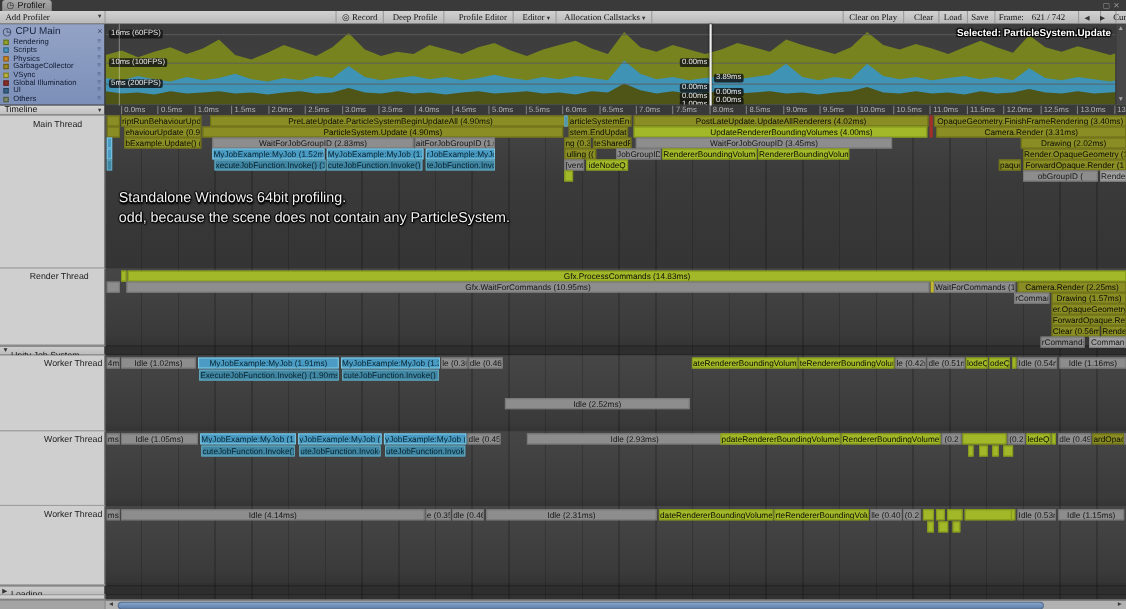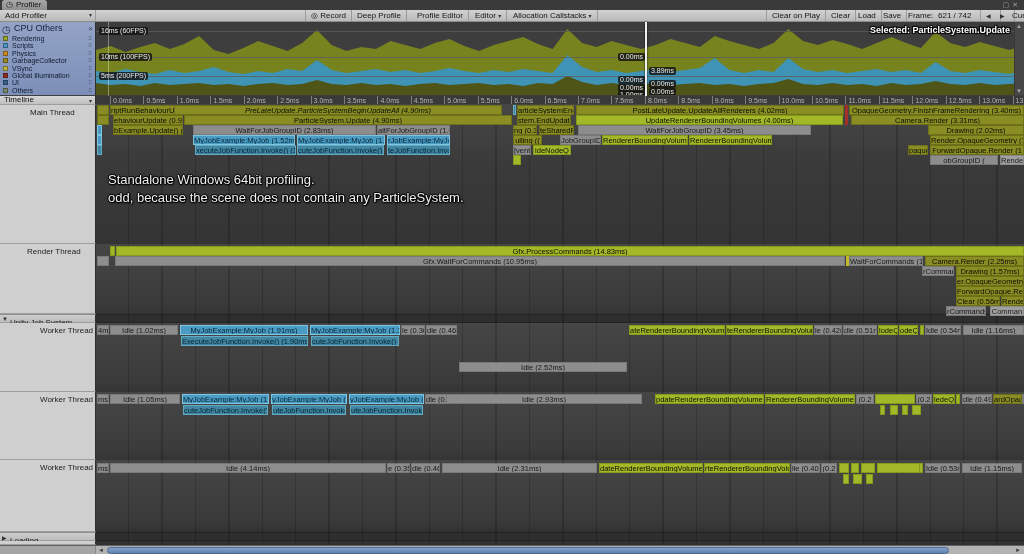--- a/index.html
+++ b/index.html
@@ -7,21 +7,21 @@
         font-family:"Liberation Sans","DejaVu Sans",sans-serif;background:#3f3f3f;
         -webkit-font-smoothing:none;}
   
   #titlebar{position:absolute;left:0;top:0;width:1024px;height:10px;background:#3a3a3a;}
   #tab{position:absolute;left:2px;top:0;height:10px;padding:0 6px 0 4px;background:linear-gradient(#a8a8a8,#8f8f8f);
        color:#151515;font-size:8px;line-height:10px;border-radius:3px 3px 0 0;display:flex;align-items:center;gap:3px;}
   #tab .ticon{font-size:8px;color:#2c2c2c;line-height:10px;}
   #win-icons{position:absolute;right:3px;top:1px;color:#9a9a9a;font-size:7px;letter-spacing:3px;}
   
   #toolbar{position:absolute;left:0;top:10px;width:1024px;height:12px;background:linear-gradient(#d2d2d2,#b9b9b9);
-           border-bottom:1px solid #8c8c8c;box-sizing:border-box;}
+           border-bottom:1px solid #8c8c8c;box-sizing:border-box;font-family:Liberation Serif, serif;}
   .tbtn{position:absolute;top:0;height:11px;line-height:11px;font-size:8px;color:#151515;
         padding:0 5px;border-right:1px solid #9b9b9b;white-space:nowrap;}
   .tbtn.first{border-left:1px solid #9b9b9b;}
   .arrow-sm{font-size:6px;color:#333;}
   #frame-field{position:absolute;top:0;height:11px;line-height:11px;font-size:8px;color:#151515;}
   
   #cpu-panel{position:absolute;left:0;top:22px;width:96px;height:73px;background:linear-gradient(#93a3c6,#7c8fb8);
              border-right:1px solid #2e2e2e;box-sizing:border-box;}
   #cpu-head{position:relative;height:13px;color:#16203a;font-size:9px;line-height:13px;padding-left:14px;}
   #cpu-head .cicon{position:absolute;left:2px;top:1px;font-size:10px;color:#2b3least;color:#2b3350;}
@@ -126,21 +126,21 @@
     <div id="frame-field" style="left:908px;">Frame:</div>
     <div id="frame-field" style="left:938px;">621 / 742</div>
     <div class="tbtn first" style="left:980px;width:9px;"><span class="arrow-sm">◀</span></div>
     <div class="tbtn" style="left:995px;width:9px;"><span class="arrow-sm">▶</span></div>
     <div class="tbtn" style="left:1010px;border-right:0;padding:0 2px;">Current</div>
   </div>
 
   <div id="cpu-panel">
     <div id="cpu-head">
       <span class="cicon">◷</span>
-      <span>CPU Others</span>
+      <span>CPU Main</span>
       <span id="cpu-close">×</span>
     </div>
     <div id="legend">
         <div class="leg-row"><span class="leg-chip" style="background: rgb(149, 165, 41);"></span><span>Rendering</span><span class="leg-grip">≡</span></div>
         <div class="leg-row"><span class="leg-chip" style="background: rgb(74, 150, 196);"></span><span>Scripts</span><span class="leg-grip">≡</span></div>
         <div class="leg-row"><span class="leg-chip" style="background: rgb(207, 138, 37);"></span><span>Physics</span><span class="leg-grip">≡</span></div>
         <div class="leg-row"><span class="leg-chip" style="background: rgb(160, 137, 32);"></span><span>GarbageCollector</span><span class="leg-grip">≡</span></div>
         <div class="leg-row"><span class="leg-chip" style="background: rgb(188, 180, 60);"></span><span>VSync</span><span class="leg-grip">≡</span></div>
         <div class="leg-row"><span class="leg-chip" style="background: rgb(142, 47, 38);"></span><span>Global Illumination</span><span class="leg-grip">≡</span></div>
         <div class="leg-row"><span class="leg-chip" style="background: rgb(54, 100, 138);"></span><span>UI</span><span class="leg-grip">≡</span></div>
@@ -223,21 +223,21 @@
       <div class="track t-norm" style="top: 288px; height: 68px;"></div>
       <div class="track t-norm" style="top: 356px; height: 70px;"></div>
       <div class="track t-dark" style="top: 426px; height: 2px;"></div>
       <div class="track t-group" style="top: 428px; height: 9px;"></div>
       <div class="track t-dark" style="top: 437px; height: 4px;"></div>
     </div>
   <div id="gridcols"></div>
   <div id="bars">
       <div class="bar b-olive" style="left: 97px; top: 105px; width: 12px;"></div>
       <div class="bar b-olive" style="left: 110px; top: 105px; width: 73px;">riptRunBehaviourUpdate</div>
-      <div class="bar b-olive" style="left: 174px; top: 105px; width: 328px; font-style: italic;">PreLateUpdate.ParticleSystemBeginUpdateAll (4.90ms)</div>
+      <div class="bar b-olive" style="left: 191px; top: 105px; width: 328px;">PreLateUpdate.ParticleSystemBeginUpdateAll (4.90ms)</div>
       <div class="bar b-teal" style="left: 513px; top: 105px; width: 3px;"></div>
       <div class="bar b-olive" style="left: 517px; top: 105px; width: 57px;">articleSystemEndU</div>
       <div class="bar b-olive" style="left: 576px; top: 105px; width: 268px;">PostLateUpdate.UpdateAllRenderers (4.02ms)</div>
       <div class="bar b-red" style="left: 845px; top: 105px; width: 3px;"></div>
       <div class="bar b-olive" style="left: 849px; top: 105px; width: 175px;">OpaqueGeometry.FinishFrameRendering (3.40ms)</div>
       <div class="bar b-olive" style="left: 97px; top: 115px; width: 12px;"></div>
       <div class="bar b-olive" style="left: 113px; top: 115px; width: 70px;">ehaviourUpdate (0.96m</div>
       <div class="bar b-olive" style="left: 184px; top: 115px; width: 328px;">ParticleSystem.Update (4.90ms)</div>
       <div class="bar b-olive" style="left: 517px; top: 115px; width: 54px;">stem.EndUpdateAll</div>
       <div class="bar b-green" style="left: 576px; top: 115px; width: 267px; padding-left: 20px;">UpdateRendererBoundingVolumes (4.00ms)</div>
@@ -303,21 +303,21 @@
       <div class="bar b-grey" style="left: 925px; top: 325px; width: 36px;">Idle (0.54ms)</div>
       <div class="bar b-grey" style="left: 963px; top: 325px; width: 61px;">Idle (1.16ms)</div>
       <div class="bar b-teal" style="left: 181px; top: 336px; width: 127px;">ExecuteJobFunction.Invoke() (1.90ms)</div>
       <div class="bar b-teal" style="left: 311px; top: 336px; width: 88px;">cuteJobFunction.Invoke() (1.33</div>
       <div class="bar b-grey" style="left: 97px; top: 394px; width: 12px;">ms)</div>
       <div class="bar b-grey" style="left: 110px; top: 394px; width: 70px;">Idle (1.05ms)</div>
       <div class="bar b-blue" style="left: 182px; top: 394px; width: 87px;">MyJobExample:MyJob (1.30ms)</div>
       <div class="bar b-blue" style="left: 271px; top: 394px; width: 76px;">yJobExample:MyJob (1.16ms</div>
       <div class="bar b-blue" style="left: 349px; top: 394px; width: 75px;">yJobExample:MyJob (1.14m</div>
       <div class="bar b-grey" style="left: 425px; top: 394px; width: 30px;">dle (0.45m</div>
-      <div class="bar b-grey" style="left: 446px; top: 394px; width: 196px;">Idle (2.93ms)</div>
+      <div class="bar b-grey" style="left: 479px; top: 394px; width: 196px;">Idle (2.93ms)</div>
       <div class="bar b-green" style="left: 655px; top: 394px; width: 109px;">pdateRendererBoundingVolumes (1.63m</div>
       <div class="bar b-green" style="left: 765px; top: 394px; width: 90px;">RendererBoundingVolumes (1</div>
       <div class="bar b-grey" style="left: 856px; top: 394px; width: 18px;">(0.2</div>
       <div class="bar b-green" style="left: 875px; top: 394px; width: 40px;"></div>
       <div class="bar b-grey" style="left: 916px; top: 394px; width: 16px;">(0.2</div>
       <div class="bar b-green" style="left: 933px; top: 394px; width: 22px;">ledeQ</div>
       <div class="bar b-green" style="left: 956px; top: 394px; width: 4px;"></div>
       <div class="bar b-grey" style="left: 962px; top: 394px; width: 30px;">dle (0.49m</div>
       <div class="bar b-olive" style="left: 993px; top: 394px; width: 29px;">ardOpaque.S</div>
       <div class="bar b-grey" style="left: 1022px; top: 394px; width: 2px;"></div>

